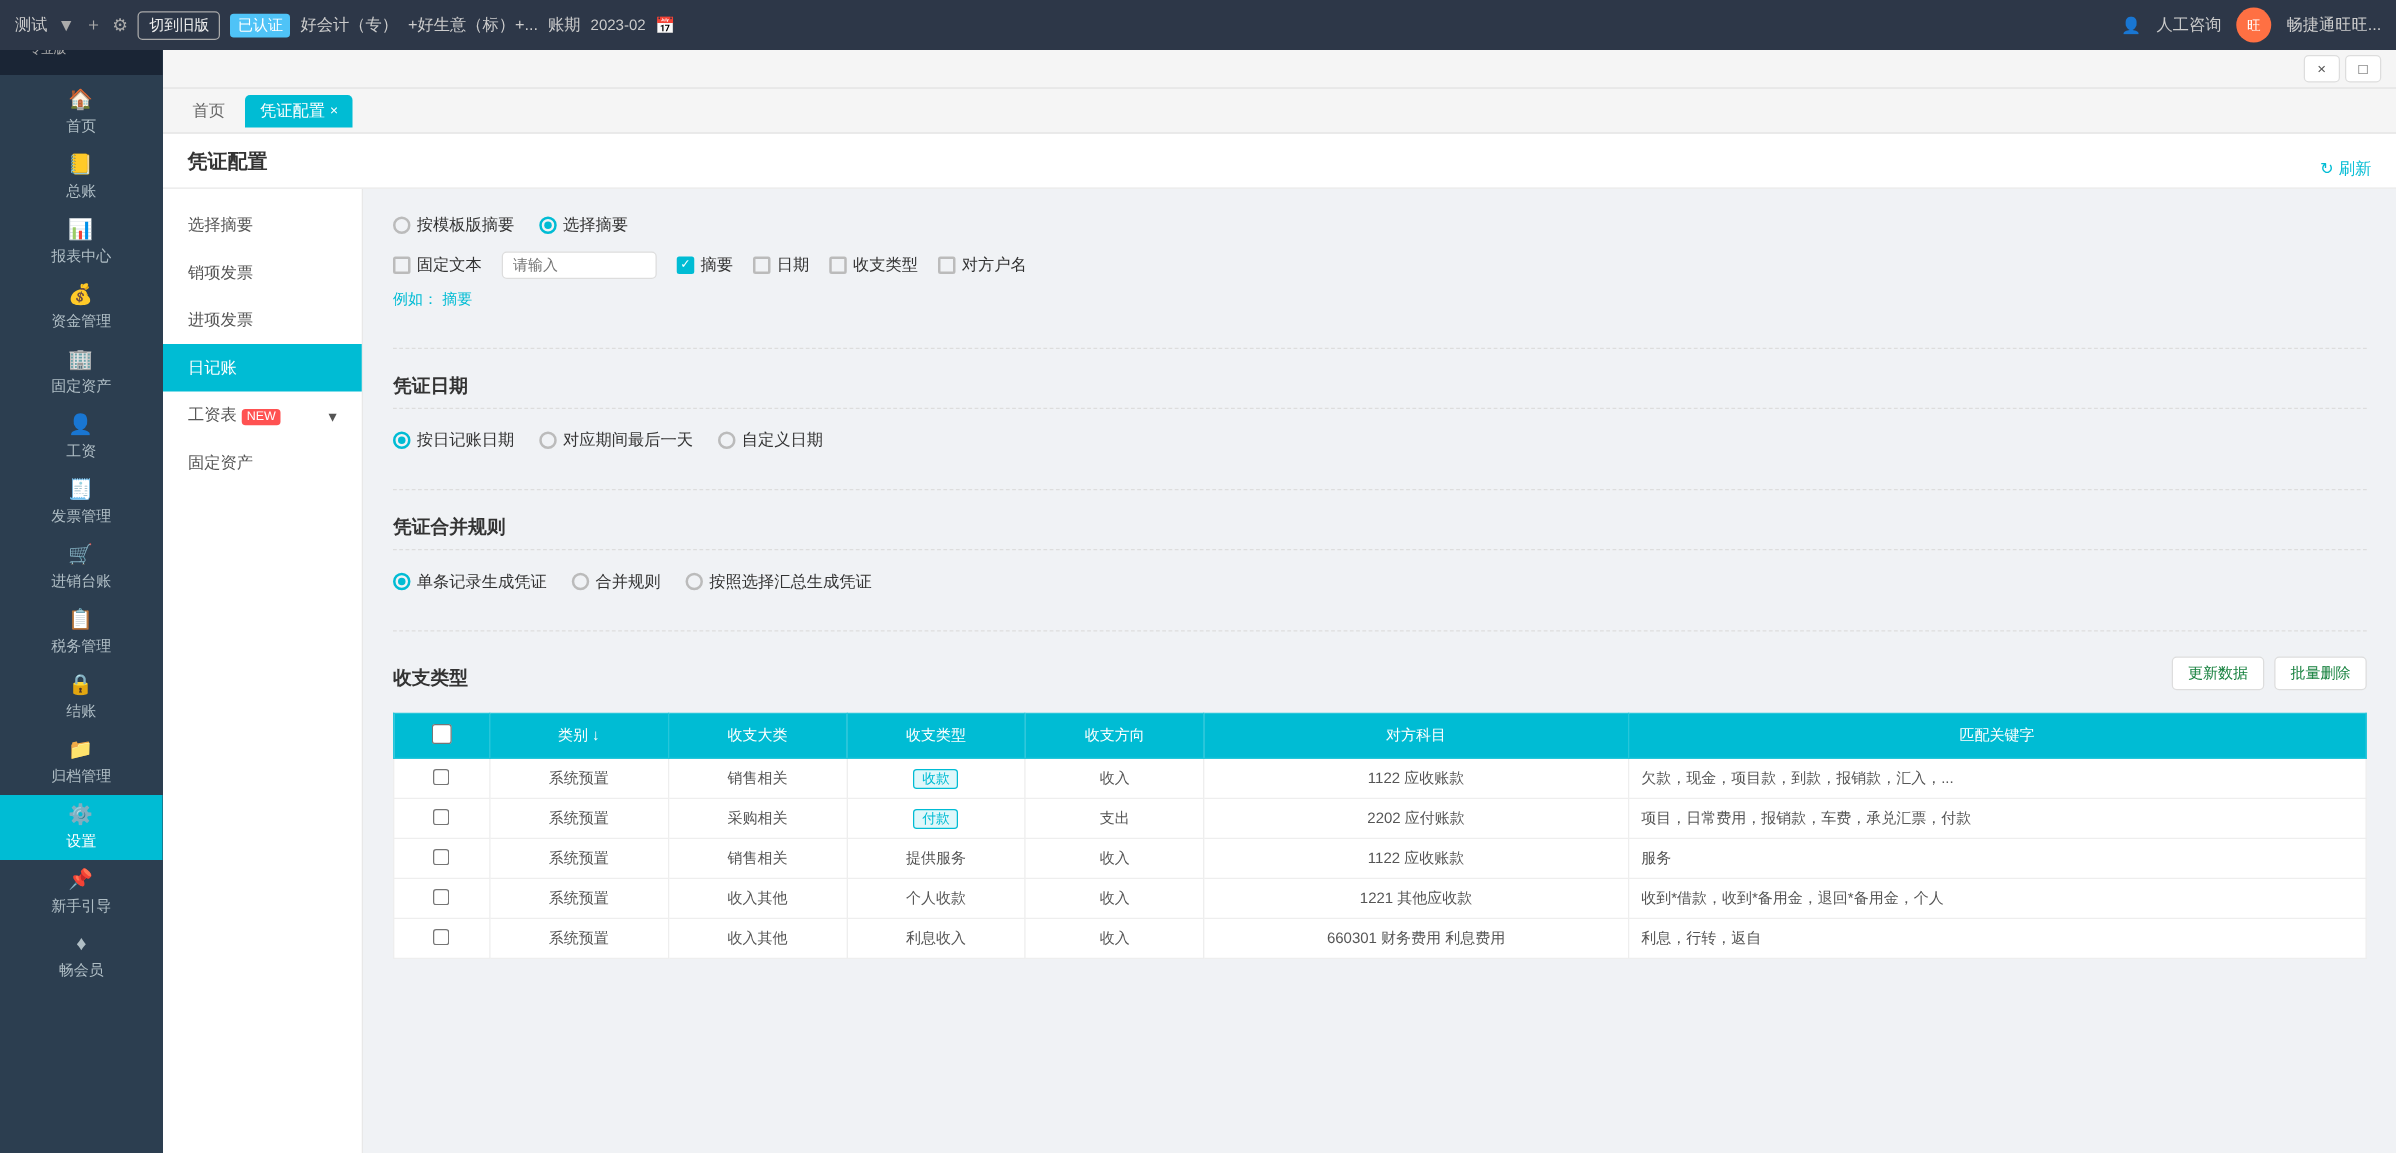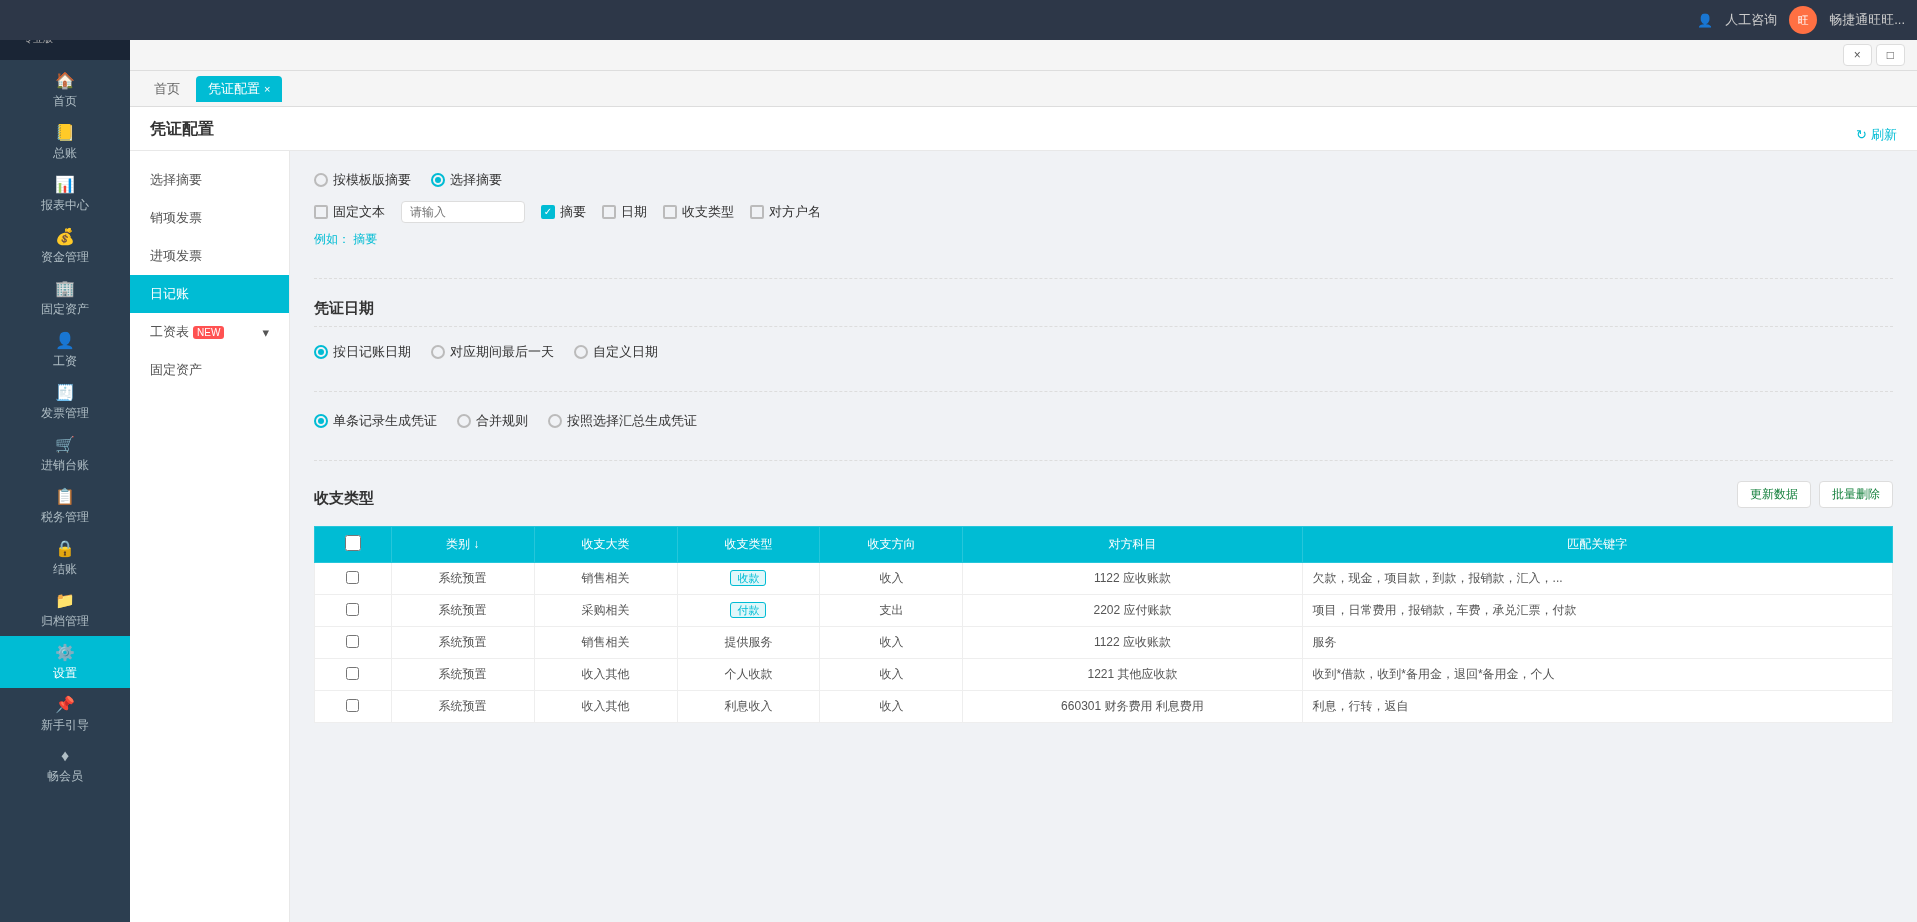--- a/index.html
+++ b/index.html
@@ -244,20 +244,33 @@
       background: #fff;
       font-size: 12px;
       cursor: pointer;
       color: #555;
     }
   </style>
 </head>
 <body>
 
 <div class="top-header">
+  <div class="top-header-left">
+    <span>测试</span>
+    <span class="arrow-icon">▼</span>
+    <span class="plus-icon">＋</span>
+    <span class="gear-icon">⚙</span>
+    <button class="old-version-btn">切到旧版</button>
+    <span class="status-badge">已认证</span>
+    <span>好会计（专）</span>
+    <span>+好生意（标）+...</span>
+    <span>账期</span>
+    <span class="account-period">2023-02</span>
+    <span style="color:#aaa;cursor:pointer;">📅</span>
+  </div>
   <div class="top-header-right">
     <span>👤</span>
     <span style="cursor:pointer;">人工咨询</span>
     <div class="avatar">
       <span>旺</span>
     </div>
     <span>畅捷通旺旺...</span>
   </div>
 </div>
 
@@ -439,20 +452,21 @@
             <label class="radio-item">
               <div class="radio-circle"></div>
               <span>自定义日期</span>
             </label>
           </div>
         </div>
 
         <hr class="section-divider">
 
         <div class="section">
+          <div class="section-title">凭证合并规则</div>
           <div class="radio-group">
             <label class="radio-item">
               <div class="radio-circle checked"></div>
               <span>单条记录生成凭证</span>
             </label>
             <label class="radio-item">
               <div class="radio-circle"></div>
               <span>合并规则</span>
             </label>
             <label class="radio-item">

